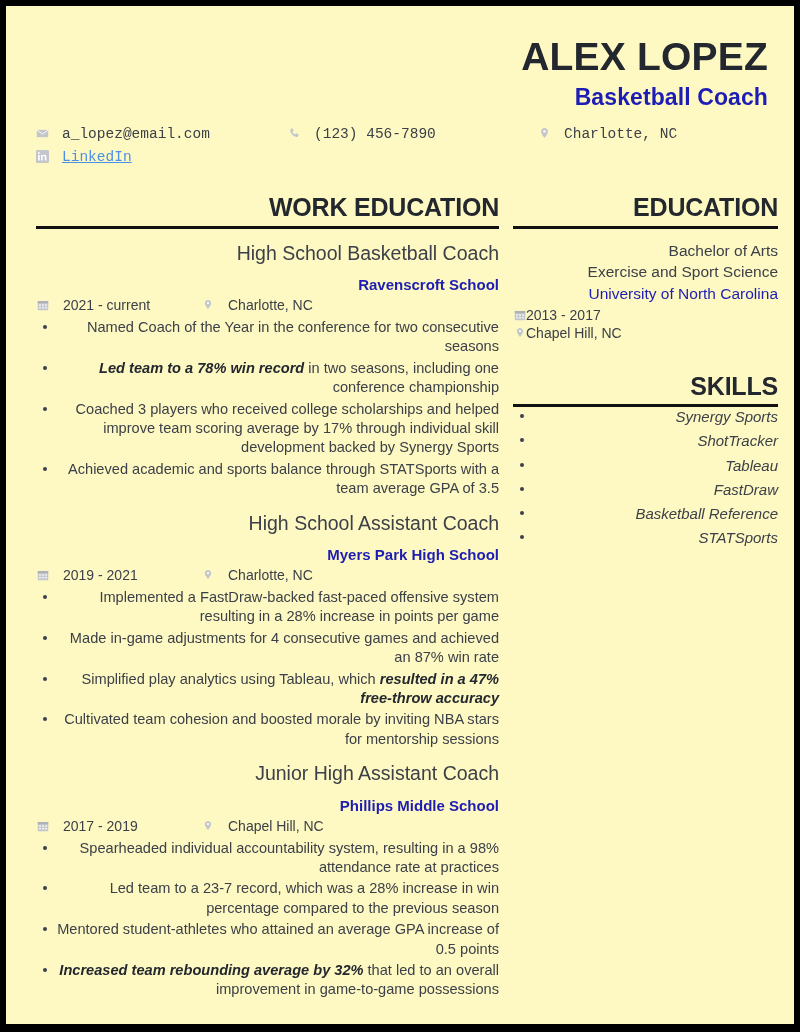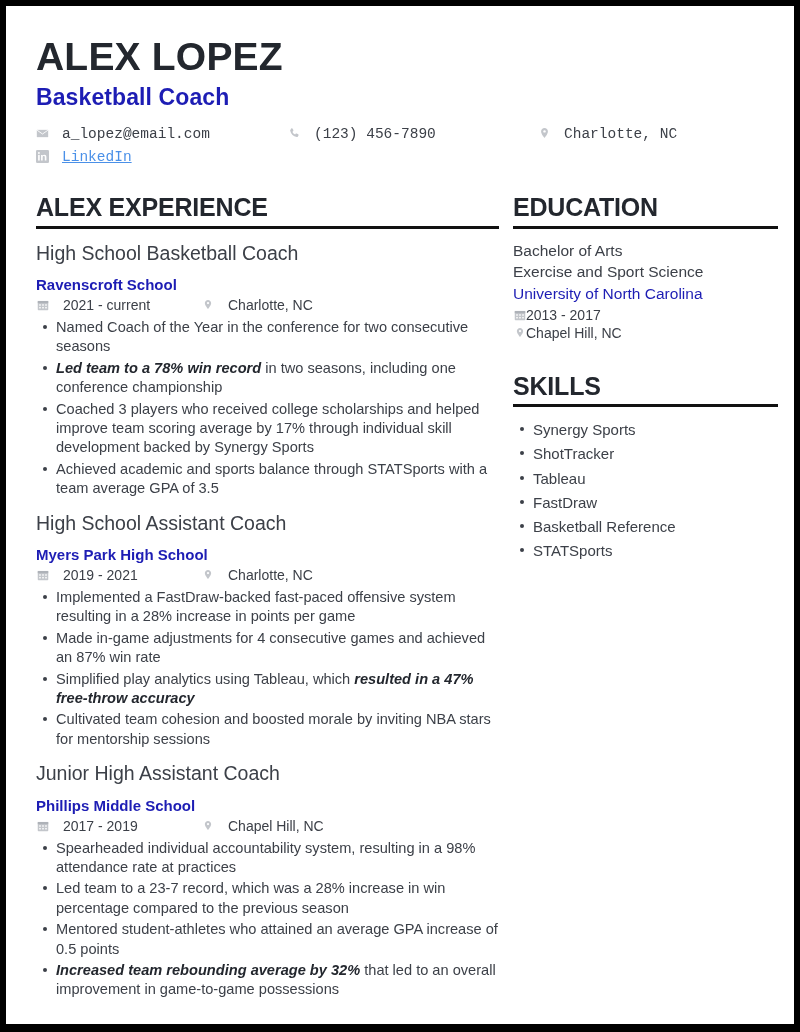--- a/index.html
+++ b/index.html
@@ -6,22 +6,23 @@
   html, body {
     width:800px; height:1032px;
     background:#000;
     font-family:"Liberation Sans", sans-serif;
     -webkit-font-smoothing:antialiased;
   }
   .page {
     position:absolute;
     left:6px; top:6px;
     width:788px; height:1018px;
-    background:#ffffff;
+    background:#fef9c3;
     overflow:hidden;
+    text-align:right;
   }
   .inner { padding:30px 26px 0 30px; }
 
   
   .name {
     font-size:39px;
     font-weight:bold;
     letter-spacing:.2px;
     color:#23272e;
     line-height:1.08;
@@ -152,21 +153,22 @@
     display:flex;
     align-items:center;
     gap:0;
     font-size:14px;
     color:#3c4048;
     margin-top:2px;
   }
   .skills-block { margin-top:32px; }
   ul.skills {
     list-style:none;
-    margin-top:13px;
+    margin-top:0;
+    font-style:italic;
   }
   ul.skills li {
     position:relative;
     padding-left:20px;
     font-size:15px;
     line-height:1.35;
     color:#3c4048;
     margin-bottom:4px;
   }
   ul.skills li::before {
@@ -230,21 +232,21 @@
           </span>
           <a class="link" href="#">LinkedIn</a>
         </span>
       </div>
     </div>
   </div>
 
   <div class="columns">
 
     <div class="col-left">
-      <div class="section-title">ALEX EXPERIENCE</div>
+      <div class="section-title">WORK EDUCATION</div>
       <div class="rule"></div>
 
       <div class="job">
         <div class="job-role">High School Basketball Coach</div>
         <div class="job-org">Ravenscroft School</div>
         <div class="meta">
           <span class="m-cell m-date">
             <span class="ico">
               <svg width="12" height="12" viewBox="0 0 16 16" fill="currentColor">
                     <rect x="1" y="2.6" width="14" height="12.4" rx="1"></rect>

